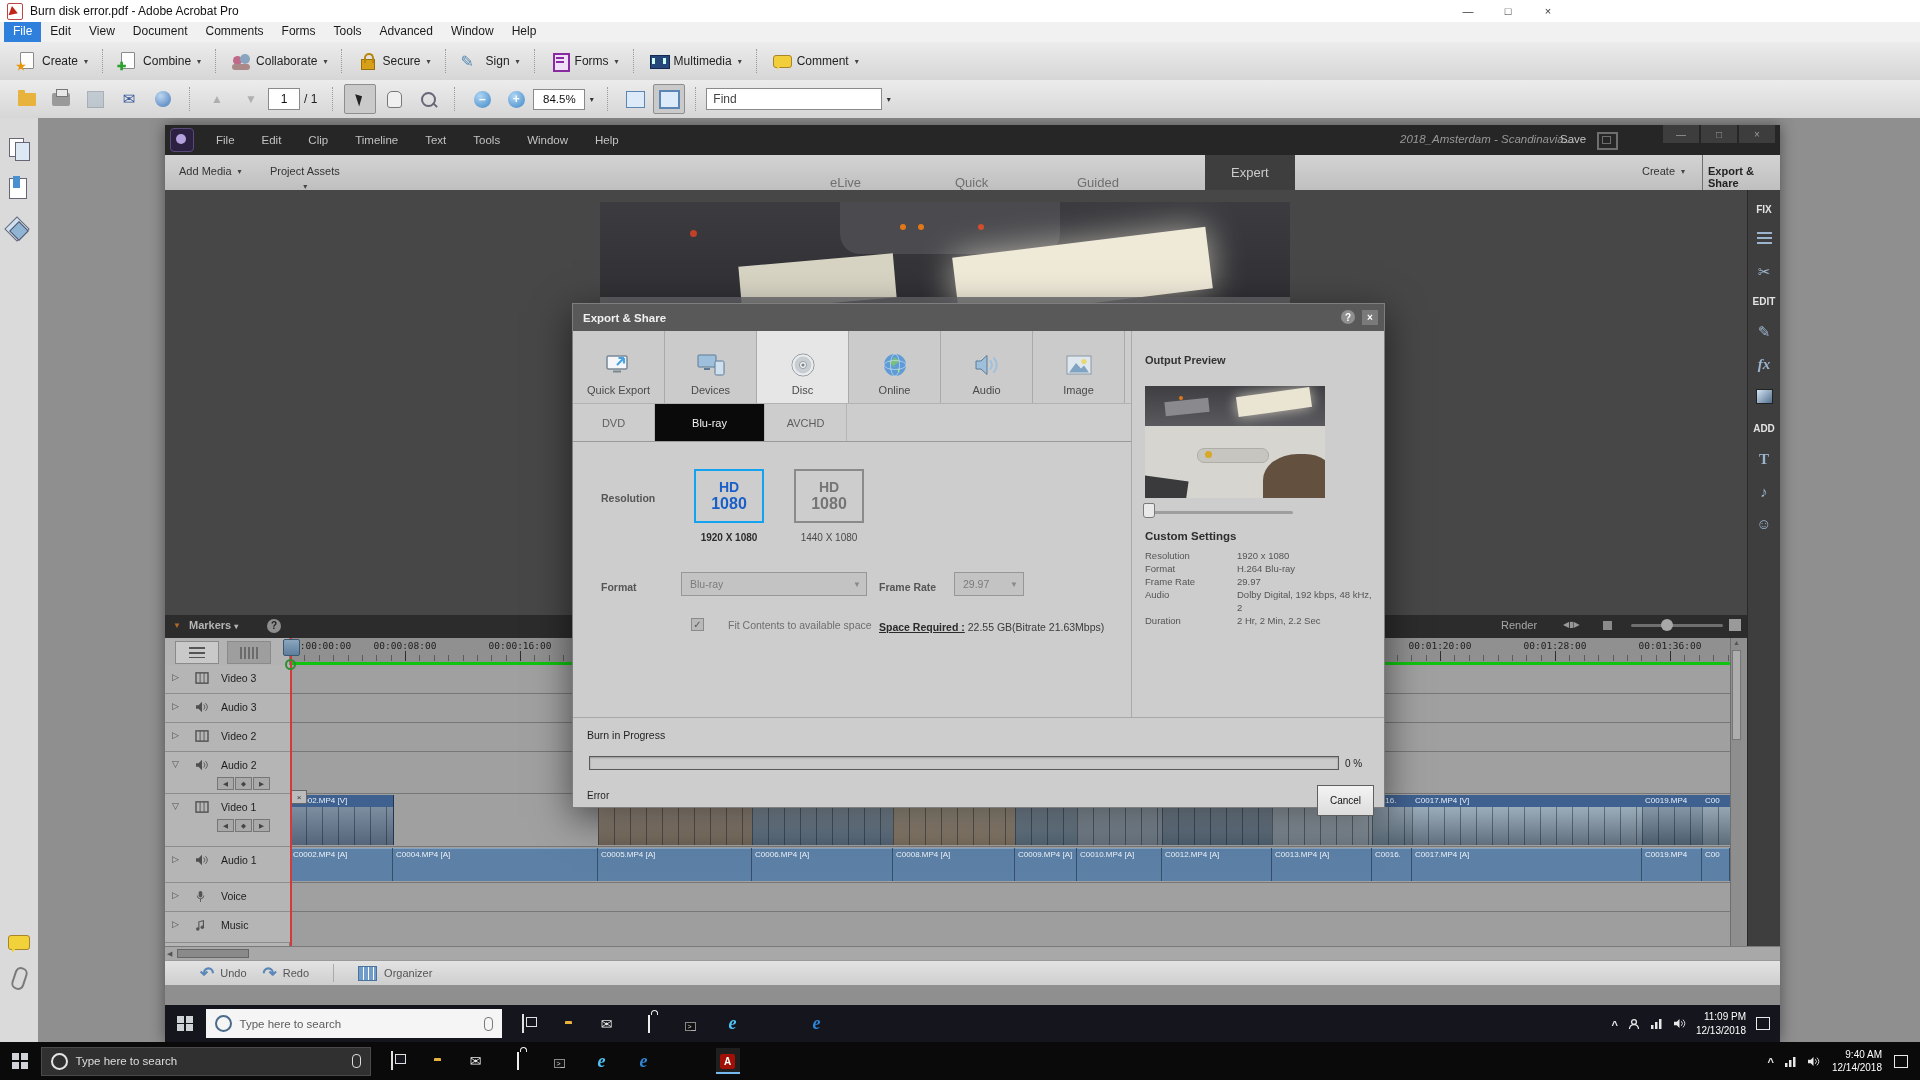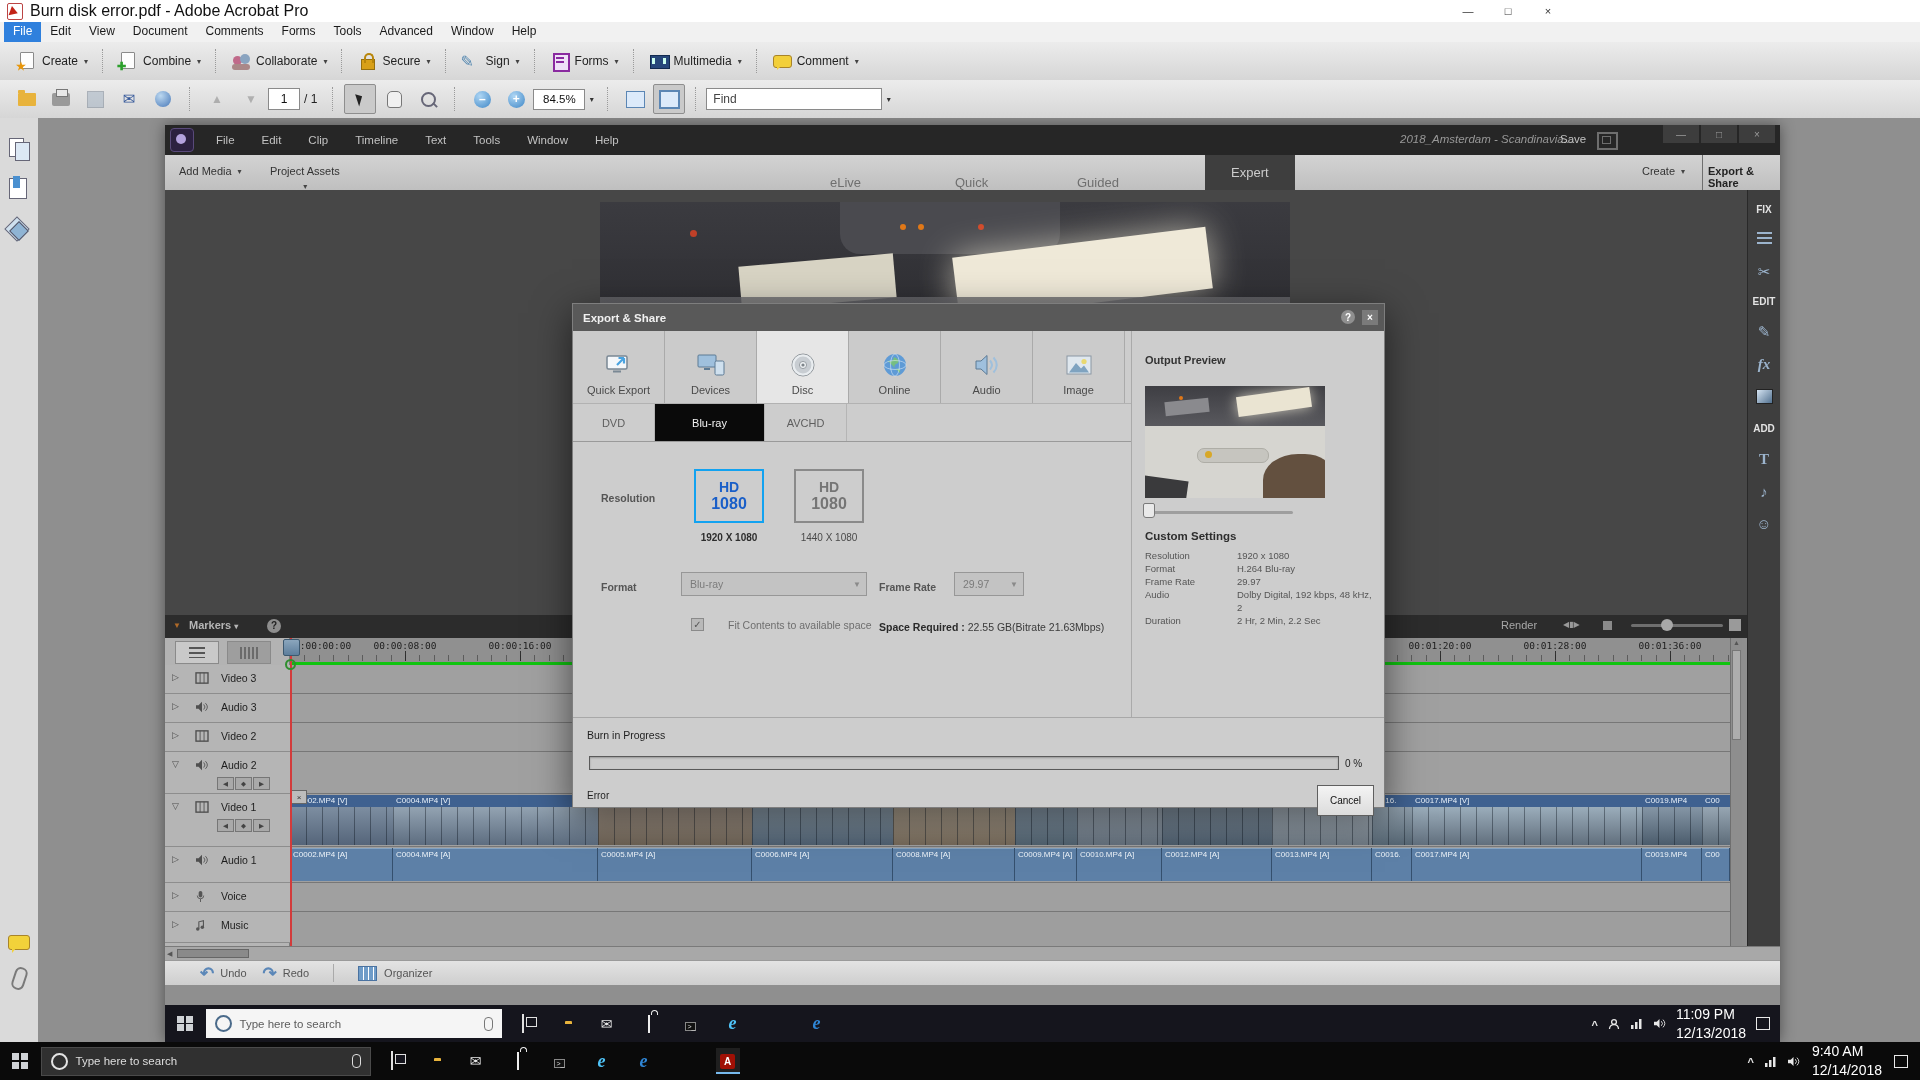--- a/index.html
+++ b/index.html
@@ -6,21 +6,21 @@
   .screen{position:relative;width:1920px;height:1080px;overflow:hidden;background:#8f8f8f;
     font-family:"Liberation Sans",sans-serif;-webkit-font-smoothing:antialiased;}
   .abs{position:absolute;}
   svg{display:block}
 
   
   .acro-title{left:0;top:0;width:1920px;height:22px;background:#ffffff;border-bottom:1px solid #cfcfcf;
     display:flex;align-items:center;}
   .pdficon{width:14px;height:15px;margin-left:7px;background:#fff;border:1px solid #b44;position:relative;border-radius:2px;}
   .pdficon:before{content:"";position:absolute;left:2px;top:3px;border-left:8px solid #c22418;border-top:5px solid transparent;border-bottom:5px solid transparent;transform:rotate(20deg);}
-  .acro-title .t{font-size:16px;color:#111;margin-left:7px;}
+  .acro-title .t{font-size:12px;color:#111;margin-left:7px;}
   .winbtns{position:absolute;left:1448px;top:1px;display:flex;}
   .winbtn{width:40px;height:19px;display:flex;align-items:center;justify-content:center;font-size:11px;color:#333;}
   .acro-menubar{left:0;top:22px;width:1920px;height:20px;background:#f1f1f1;border-bottom:1px solid #c9c9c9;
     display:flex;align-items:stretch;padding-left:4px;font-size:12px;color:#1a1a1a;}
   .menu-item{padding:2px 9px 0 9px;}
   .menu-item.active{background:#2f80dd;color:#fff;}
   .acro-tb{background:linear-gradient(#ececec,#d6d6d6);border-bottom:1px solid #aeaeae;display:flex;align-items:center;}
   .acro-tb1{left:0;top:42px;width:1920px;height:38px;padding-left:12px;}
   .acro-tb2{left:0;top:80px;width:1920px;height:38px;padding-left:10px;}
   .tool-btn{display:flex;align-items:center;gap:5px;font-size:12px;color:#222;padding:3px 5px;}
@@ -135,21 +135,21 @@
   .res-line1{font-size:14px;font-weight:bold;line-height:1.1;}
   .res-line2{font-size:16px;font-weight:bold;line-height:1.1;}
   .res-cap{position:absolute;width:110px;text-align:center;font-size:10px;color:#2d2d2d;font-weight:bold;}
   .dd{position:absolute;height:24px;background:#c3c3c3;border:1px solid #979797;box-sizing:border-box;
     display:flex;align-items:center;font-size:10.5px;color:#7b7b7b;padding-left:8px;}
   .dd .arr{position:absolute;right:5px;font-size:8px;color:#8a8a8a;}
   .chk{position:absolute;width:13px;height:13px;background:#b9b9b9;border:1px solid #8a8a8a;box-sizing:border-box;
     font-size:10px;color:#555;line-height:11px;text-align:center;}
   .chk-label{position:absolute;font-size:10.5px;color:#6e6e6e;}
   .space-req{position:absolute;font-size:10.5px;color:#3a3a3a;}
-  .space-req b{color:#2a2a2a;}
+  .space-req b{color:#2a2a2a;text-decoration:underline;}
   .op-title{position:absolute;left:572px;top:50px;font-size:11px;font-weight:bold;color:#333;}
   .op-thumb{position:absolute;left:572px;top:82px;width:180px;height:112px;background:#d6d5d0;overflow:hidden;}
   .op-slider{position:absolute;left:572px;top:207px;width:148px;height:3px;background:#9e9e9e;border-radius:2px;}
   .op-knob{position:absolute;left:570px;top:199px;width:10px;height:13px;background:#e9e9e9;border:1px solid #7a7a7a;
     border-radius:2px 2px 3px 3px;}
   .cs-title{position:absolute;left:572px;top:226px;font-size:11.5px;font-weight:bold;color:#2d2d2d;}
   .cs-rows{position:absolute;left:572px;top:245px;width:230px;}
   .cs-row{display:flex;font-size:9.5px;color:#555;line-height:13px;}
   .cs-row .l{width:92px;flex:none;}
   .cs-row .v{width:138px;}
@@ -171,21 +171,21 @@
   .sbox-light{width:296px;margin-left:13px;background:#f5f5f5;color:#5c5c5c;}
   .sbox-dark{width:330px;margin-left:13px;background:#303030;border:1px solid #4a4a4a;color:#dedede;}
   .ring{width:13px;height:13px;border-radius:50%;flex:none;}
   .ring.d{border:2px solid #4a6a8a;}
   .ring.l{border:2px solid #e4e4e4;}
   .mic{margin-left:auto;margin-right:9px;flex:none;}
   .tbi{width:24px;height:26px;display:flex;align-items:center;justify-content:center;margin:0 9px;flex:none;}
   .tbi.active{background:#1f1f1f;box-shadow:inset 0 -2px 0 #76b9ed;}
   .tray{margin-left:auto;display:flex;align-items:center;gap:10px;}
   .tray .g{color:#e8e8e8;font-size:11px;}
-  .clk{font-size:14px;color:#fff;text-align:left;line-height:1.35;white-space:nowrap;}
+  .clk{font-size:10px;color:#fff;text-align:right;line-height:1.35;white-space:nowrap;}
   .notif{width:14px;height:13px;border:1px solid #e8e8e8;box-sizing:border-box;margin-right:10px;}
 
   
   .folder{width:15px;height:11px;background:#e8b33c;border-radius:1px;position:relative;}
   .folder:before{content:"";position:absolute;left:0;top:-3px;width:7px;height:3px;background:#e8b33c;border-radius:1px 1px 0 0;}
   .bag{width:12px;height:10px;border:1.5px solid #eee;border-top:none;position:relative;margin-top:4px;}
   .bag:before{content:"";position:absolute;left:2px;top:-5px;width:5px;height:4px;border:1.5px solid #eee;border-bottom:none;border-radius:4px 4px 0 0;}
   .cmdbox{width:16px;height:12px;background:#111;border:1px solid #888;color:#ddd;font-size:7px;line-height:11px;padding-left:2px;box-sizing:border-box;}
   .ebrowser{font-family:"Liberation Serif",serif;font-style:italic;font-weight:bold;font-size:18px;line-height:1;}
   .ffcircle{width:15px;height:15px;border-radius:50%;background:radial-gradient(circle at 35% 35%,#6a4a8a,#3a2a55 60%,#d96b2a);}
@@ -588,24 +588,20 @@
       <div class="abs tl-rows" id="tlRows">
           <div class="tr-row" style="top: 0px; height: 29px;"></div>
           <div class="tr-row" style="top: 29px; height: 29px;"></div>
           <div class="tr-row" style="top: 58px; height: 29px;"></div>
           <div class="tr-row" style="top: 87px; height: 42px;"></div>
           <div class="tr-row" style="top: 129px; height: 53px;">
             <div class="v-clip" style="left: 0px; width: 103px;">
               <div class="v-head">C0002.MP4 [V]</div>
               <div class="v-body" style="background: repeating-linear-gradient(90deg, rgba(10, 18, 28, 0.4) 0px, rgba(10, 18, 28, 0.4) 1px, transparent 1px, transparent 16px), linear-gradient(rgb(125, 142, 161), rgb(85, 101, 122));"></div>
             </div>
-            <div class="v-clip" style="left: 103px; width: 205px;">
-              <div class="v-head">C0004.MP4 [V]</div>
-              <div class="v-body" style="background: repeating-linear-gradient(90deg, rgba(10, 18, 28, 0.4) 0px, rgba(10, 18, 28, 0.4) 1px, transparent 1px, transparent 16px), linear-gradient(rgb(147, 163, 178), rgb(93, 109, 128));"></div>
-            </div>
             <div class="v-clip" style="left: 308px; width: 154px;">
               <div class="v-head"></div>
               <div class="v-body" style="background: repeating-linear-gradient(90deg, rgba(10, 18, 28, 0.4) 0px, rgba(10, 18, 28, 0.4) 1px, transparent 1px, transparent 16px), linear-gradient(rgb(167, 154, 141), rgb(109, 98, 85));"></div>
             </div>
             <div class="v-clip" style="left: 462px; width: 141px;">
               <div class="v-head"></div>
               <div class="v-body" style="background: repeating-linear-gradient(90deg, rgba(10, 18, 28, 0.4) 0px, rgba(10, 18, 28, 0.4) 1px, transparent 1px, transparent 16px), linear-gradient(rgb(143, 160, 174), rgb(79, 96, 113));"></div>
             </div>
             <div class="v-clip" style="left: 603px; width: 122px;">
               <div class="v-head"></div>

